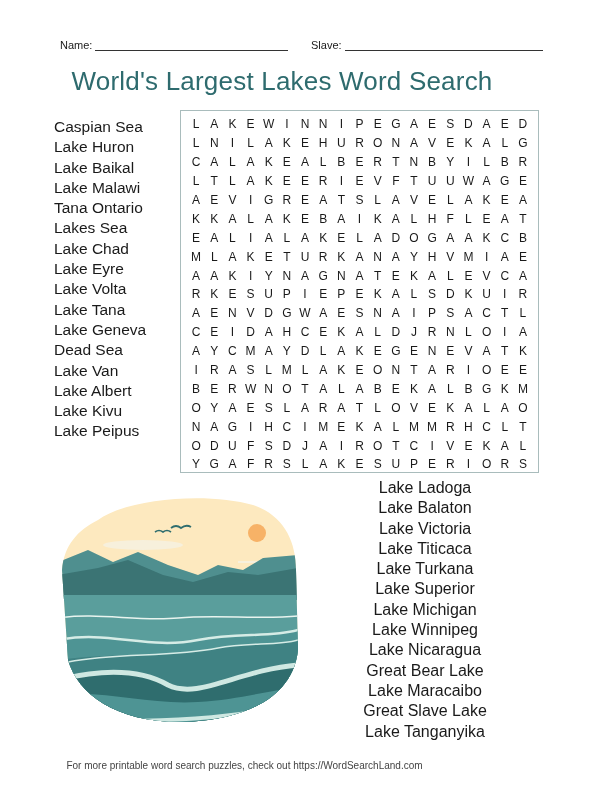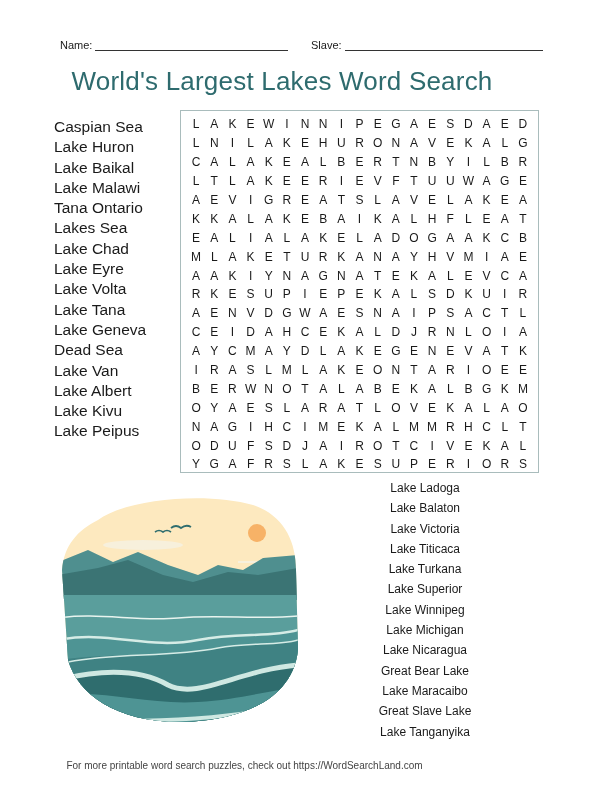--- a/index.html
+++ b/index.html
@@ -3,21 +3,21 @@
 <meta charset="utf-8">
 <style>
   html, body { margin: 0; padding: 0; background: #ffffff; }
   body { width: 600px; height: 800px; position: relative; overflow: hidden; font-family: "Liberation Sans", "DejaVu Sans", sans-serif; color: #1a1a1a; }
   .namedate { position: absolute; top: 38px; left: 0; width: 518px; height: 20px; font-size: 11px; }
   .nd-item { position: absolute; top: 0; display: flex; align-items: flex-end; }
   .nd-label { white-space: nowrap; }
   .nd-line { display: inline-block; border-bottom: 1px solid #333; height: 12px; margin-left: 3px; }
   .title { position: absolute; top: 66px; left: 0; width: 564px; text-align: center; font-size: 26px; color: #2e6b6e; letter-spacing: 0.2px; }
   .wordlist-left { position: absolute; top: 117px; left: 54px; width: 130px; text-align: left; font-size: 15.5px; line-height: 20.3px; }
-  .wordlist-right { position: absolute; top: 478px; left: 350px; width: 150px; text-align: center; font-size: 12px; line-height: 20.3px; }
+  .wordlist-right { position: absolute; top: 478px; left: 350px; width: 150px; text-align: center; font-size: 16px; line-height: 20.3px; }
   .grid { position: absolute; top: 110px; left: 180px; width: 359px; height: 363px; border: 1.5px solid #a9bcbc; box-sizing: border-box; padding: 4px 6px 0 6px; }
   .grid-row { display: flex; height: 18.9px; align-items: center; }
   .cell { flex: 1; text-align: center; font-size: 12px; letter-spacing: 0; color: #1a1a1a; }
   .illus { position: absolute; top: 490px; left: 58px; width: 240px; height: 235px; }
   .footer { position: absolute; top: 760px; left: 0; width: 489px; text-align: center; font-size: 10px; color: #444; }
 </style>
 </head>
 <body>
 
 <div class="namedate">
@@ -484,22 +484,22 @@
   </svg>
 </div>
 
 <div class="wordlist-right" id="wl-right">
     <div>Lake Ladoga</div>
     <div>Lake Balaton</div>
     <div>Lake Victoria</div>
     <div>Lake Titicaca</div>
     <div>Lake Turkana</div>
     <div>Lake Superior</div>
+    <div>Lake Michigan</div>
     <div>Lake Winnipeg</div>
-    <div>Lake Michigan</div>
     <div>Lake Nicaragua</div>
     <div>Great Bear Lake</div>
     <div>Lake Maracaibo</div>
     <div>Great Slave Lake</div>
     <div>Lake Tanganyika</div>
   </div>
 
 <div class="footer">For more printable word search puzzles, check out https://WordSearchLand.com</div>
 
 </body></html>

